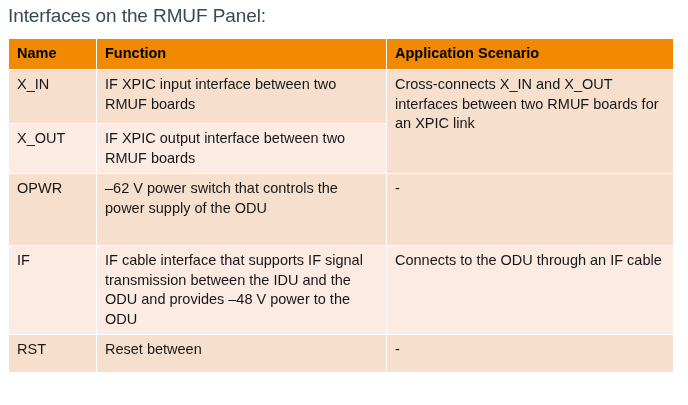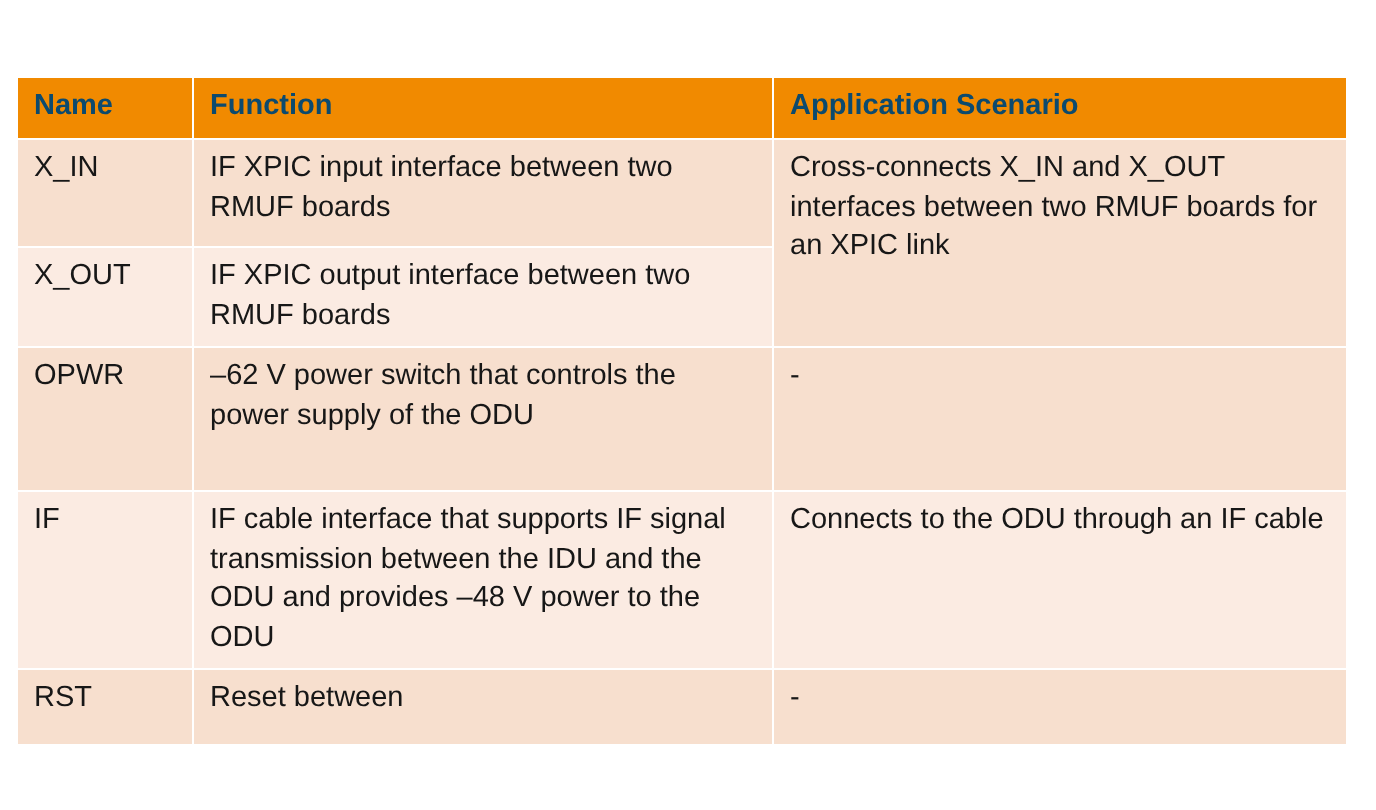--- a/index.html
+++ b/index.html
@@ -39,21 +39,21 @@
   }
   table.itable th,
   table.itable td {
     vertical-align: top;
     padding: 5px 7px 5px 8px;
     border: 1px solid #ffffff;
     box-sizing: border-box;
   }
   table.itable thead th {
     background: #F18A00;
-    color: #0c4a6e;
+    color: #000000;
     font-size: 14.5px;
     line-height: 19px;
     font-weight: bold;
     text-align: left;
     height: 31px;
     padding-top: 5px;
     padding-bottom: 4px;
     border-color: #ffffff;
   }
   table.itable thead th.col-name { width: 88px; }
@@ -73,20 +73,21 @@
   .r-xout   td { height: 40px; }
   .r-opwr   td { height: 72px; }
   .r-if     td { height: 76px; }
   .r-rst    td { height: 38px; }
 </style>
 </head>
 <body>
 
 <div id="page">
 
+  <div class="page-title">Interfaces on the RMUF Panel:</div>
 
   <table class="itable">
     <colgroup>
       <col style="width:88px">
       <col style="width:290px">
       <col style="width:287px">
     </colgroup>
     <thead>
       <tr>
         <th class="col-name">Name</th>

